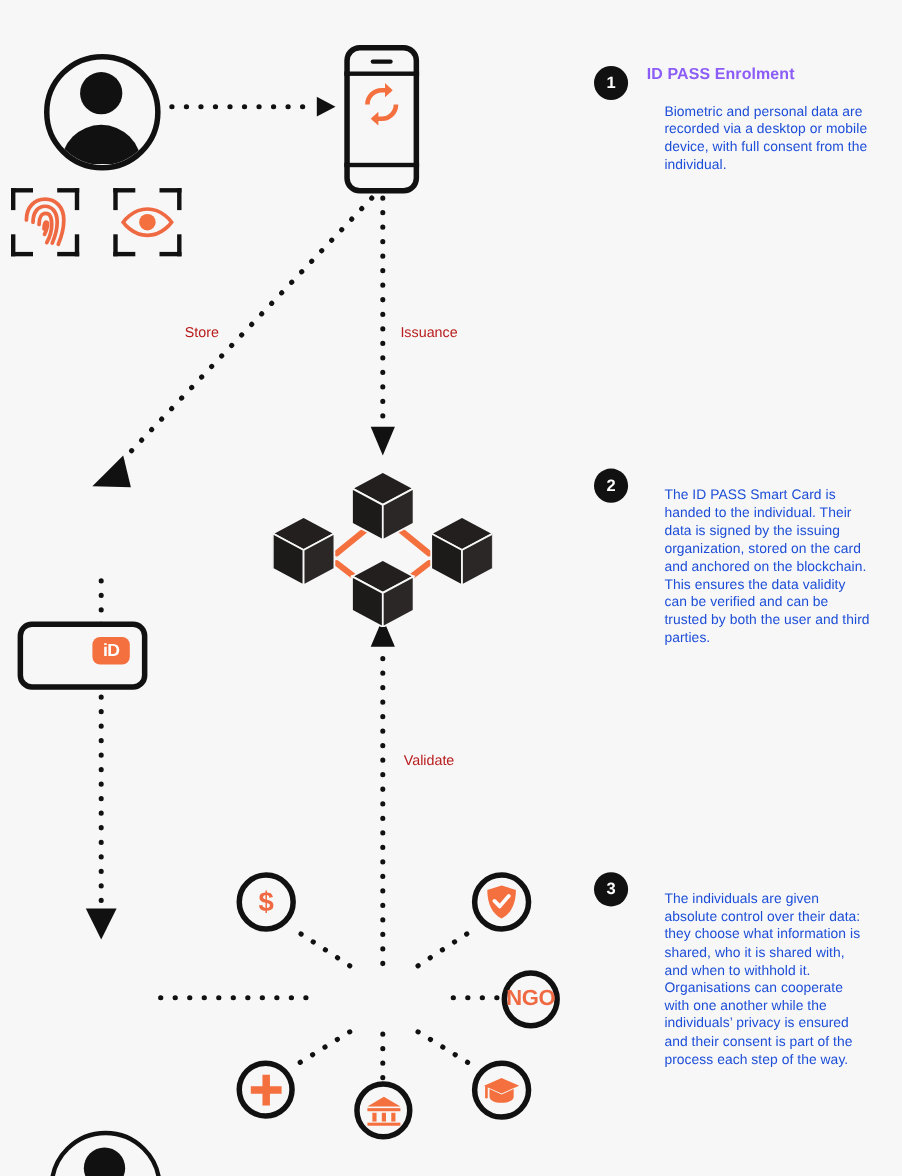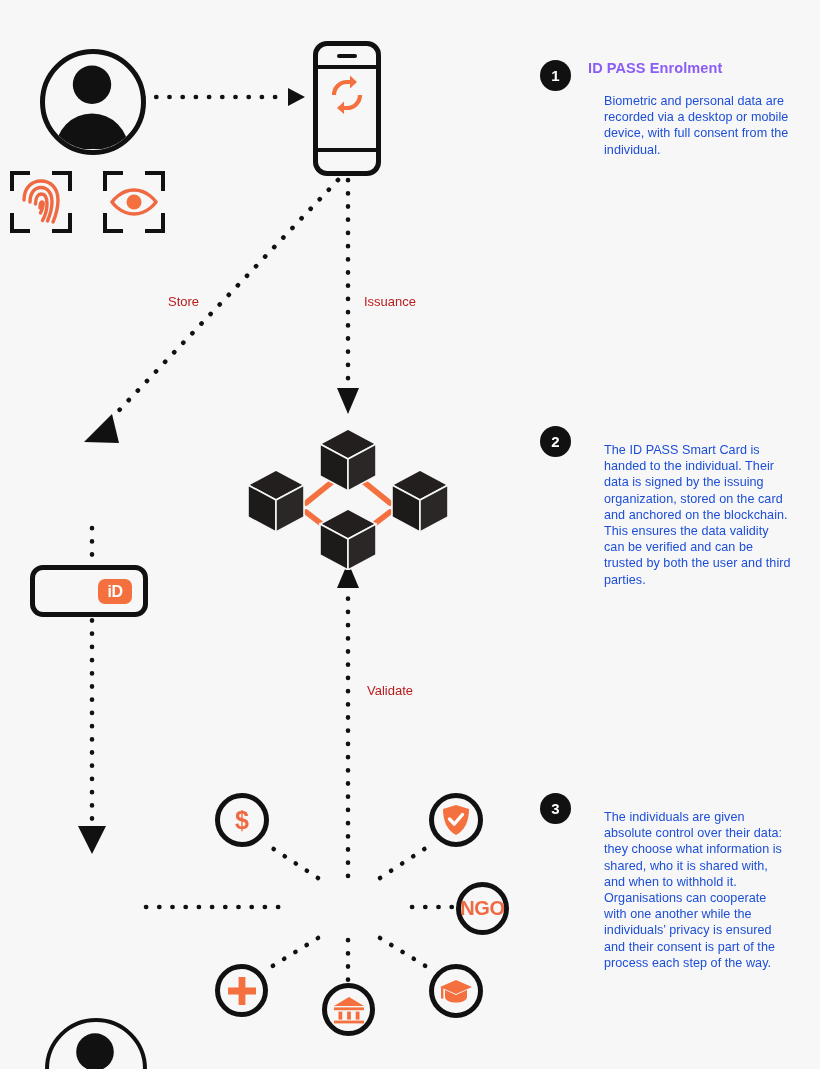--- a/index.html
+++ b/index.html
@@ -205,21 +205,21 @@
         <svg width="42" height="42" viewBox="0 0 42 42" fill="none" stroke="#f4703f" stroke-width="4.2" stroke-linecap="butt">
           <path d="M34 21 C34 28.2 28.2 34 21 34 L13 34"></path>
           <path d="M8 21 C8 13.8 13.8 8 21 8 L29 8"></path>
           <path d="M18 27.5 L11 34 L18 40" fill="#f4703f" stroke="none"></path>
           <path d="M24 1.5 L31 8 L24 14.5" fill="#f4703f" stroke="none"></path>
         </svg>
       </span>
     </div>
   </div>
 
-  <div class="node idcard" style="left:30px;top:459px;width:118px;height:52px;text-align:right;">
+  <div class="node idcard" style="left:16px;top:459px;width:118px;height:62px;text-align:right;">
     <span class="id-badge" style="right:11px;top:9px;width:34px;height:25px;font-size:16px;">iD</span>
   </div>
 
   <div class="node" style="left:248px;top:420px;">
     <svg width="200" height="150" viewBox="0 0 200 150">
 
       <g stroke="#f4703f" stroke-width="5.5" stroke-linecap="round">
         <line x1="58" y1="83" x2="84" y2="62"></line>
         <line x1="116" y1="62" x2="142" y2="83"></line>
         <line x1="58" y1="92" x2="84" y2="112"></line>

